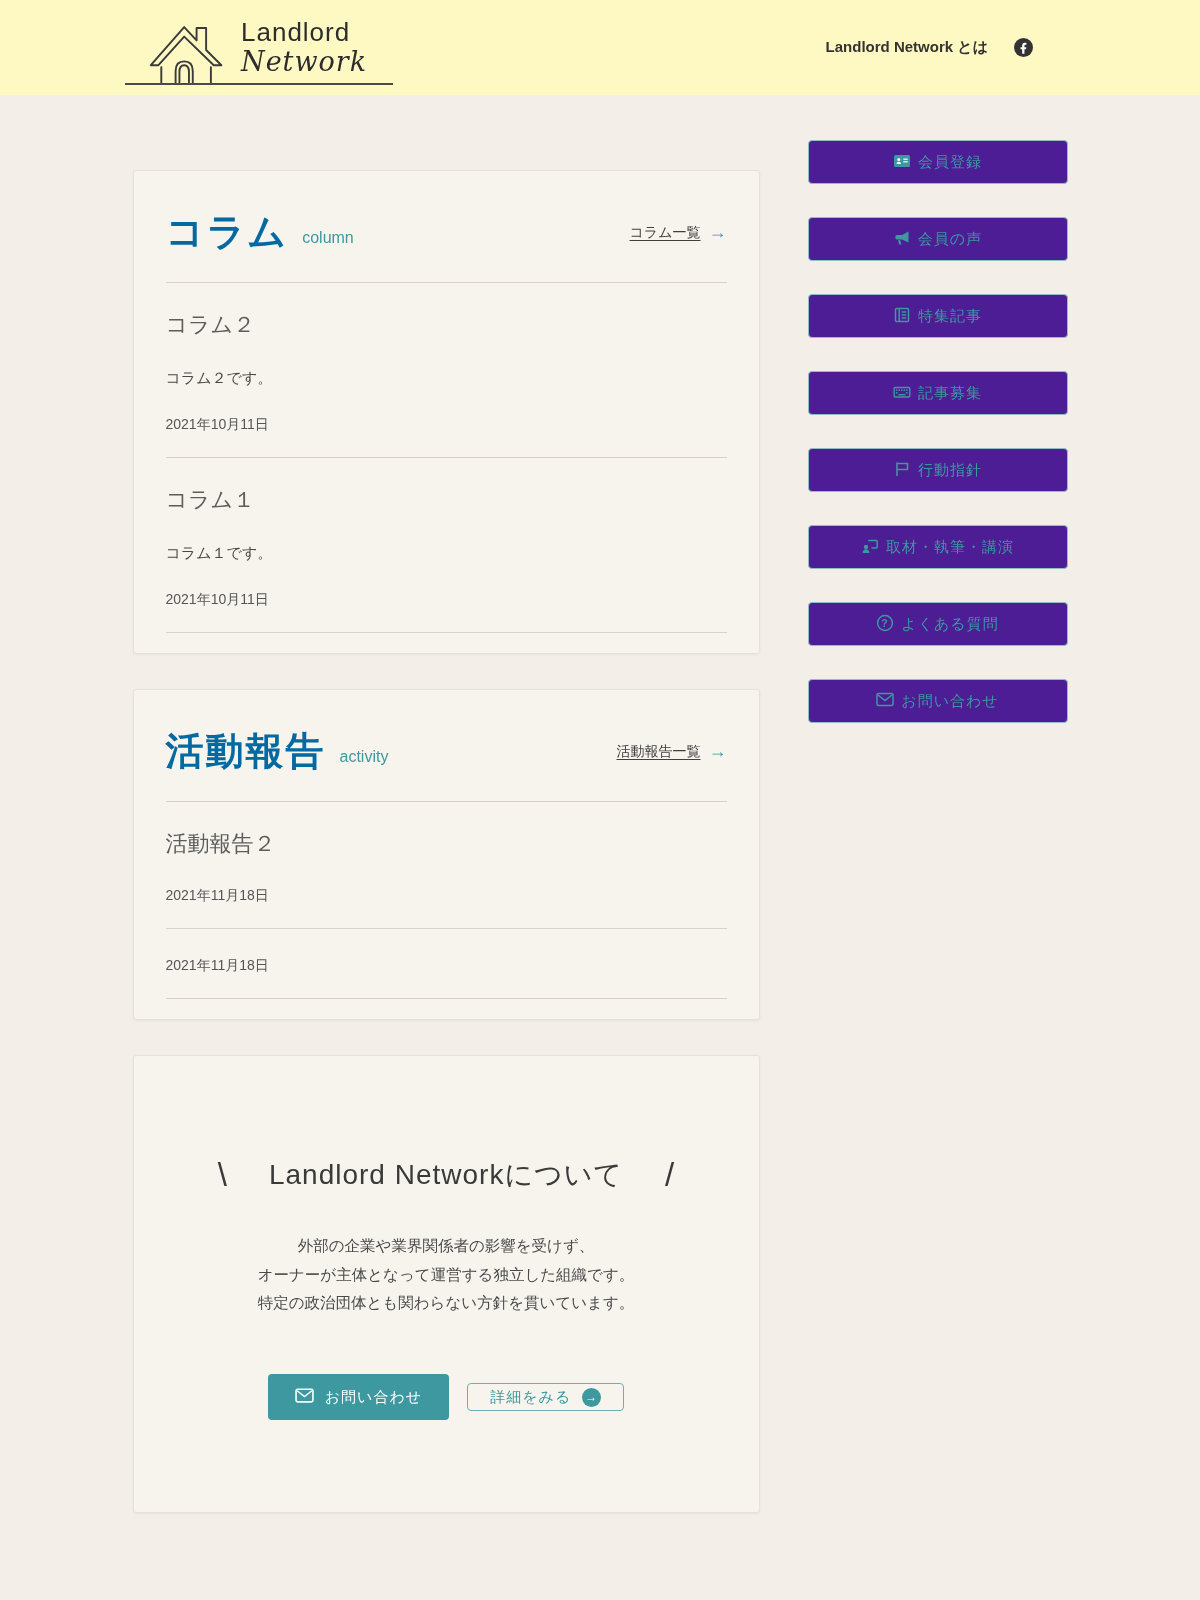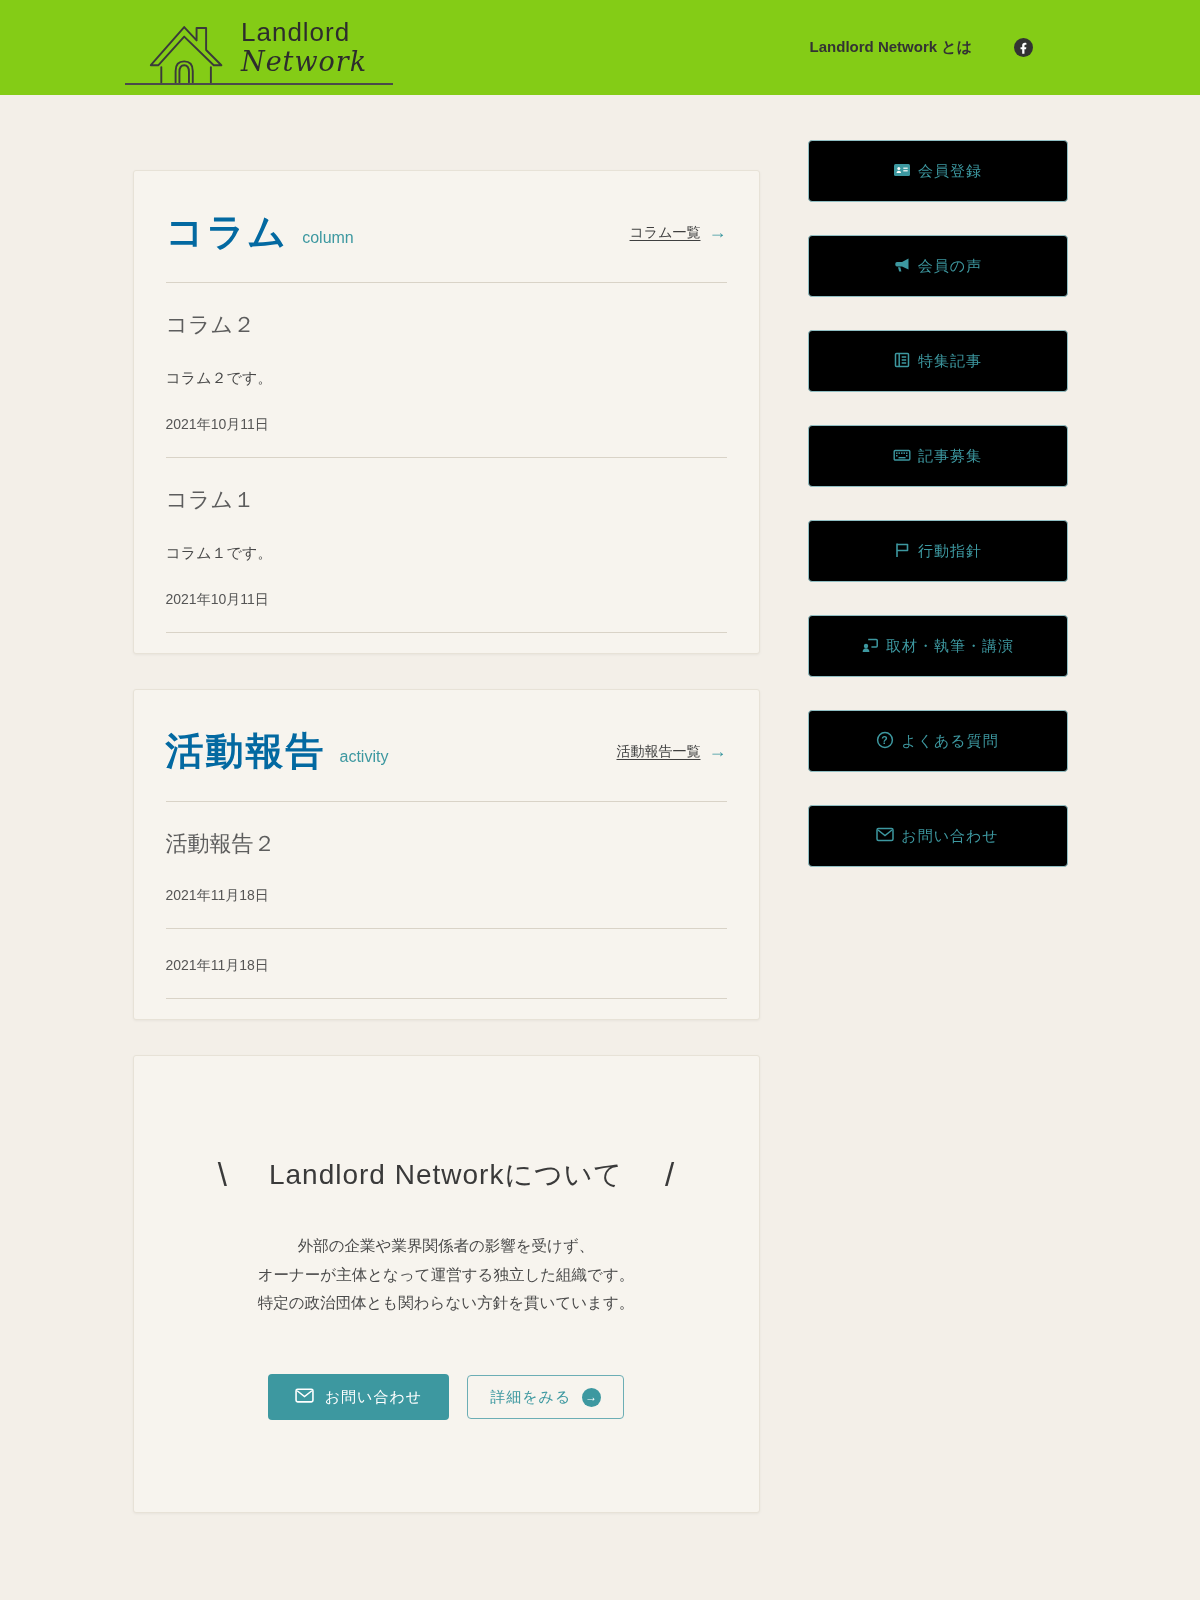--- a/index.html
+++ b/index.html
@@ -6,37 +6,37 @@
   html,body { margin:0; padding:0; }
   body {
     width:1200px; min-height:1600px;
     background:#f3efe8;
     font-family:"Liberation Sans","DejaVu Sans",sans-serif;
     color:#333;
   }
 
   
   .site-header {
-    height:95px; background:#84cc16;
+    height:95px; background:#fef9c3;
     display:flex; align-items:center; justify-content:space-between;
     padding:0 167px 0 125px;
   }
   .logo {
     display:flex; align-items:flex-end; gap:12px;
     border-bottom:2px solid #4a4a4a;
     padding:4px 26px 0 22px; cursor:pointer;
   }
   .logo svg { display:block; }
   .logo-text { display:flex; flex-direction:column; line-height:1; padding-bottom:8px; }
   .logo-line1 { font-size:26px; color:#2d2d2d; letter-spacing:1px; }
   .logo-line2 {
     font-family:"DejaVu Serif","Liberation Serif",serif;
     font-style:italic; font-size:27px; color:#2d2d2d; margin-top:3px; letter-spacing:1px;
   }
-  .header-nav { display:flex; align-items:center; gap:42px; }
+  .header-nav { display:flex; align-items:center; gap:26px; }
   .nav-about { font-size:15px; font-weight:700; color:#333; cursor:pointer; }
   .fb-link { cursor:pointer; display:flex; }
 
   
   .container {
     width:935px; margin:0 auto 120px;
     display:flex; gap:48px; padding-top:45px;
   }
   .main-col { flex:1; margin-top:30px; display:flex; flex-direction:column; gap:35px; }
   .sidebar { width:260px; display:flex; flex-direction:column; gap:33px; }
@@ -71,33 +71,33 @@
   .about-desc p { margin:0; }
   .about-btns { margin-top:56px; display:flex; justify-content:center; align-items:center; gap:18px; }
   .btn-contact {
     background:#3d98a0; color:#fff; border:none; border-radius:4px;
     padding:0 27px; height:46px; font-size:15px; letter-spacing:1px;
     display:inline-flex; align-items:center; gap:11px; cursor:pointer;
     font-family:inherit;
   }
   .btn-detail {
     background:transparent; color:#3d98a0; border:1px solid #6caeb5; border-radius:4px;
-    padding:0 22px; height:44px; font-size:15px; letter-spacing:1px;
+    padding:0 22px; height:28px; font-size:15px; letter-spacing:1px;
     display:inline-flex; align-items:center; gap:11px; cursor:pointer;
     font-family:inherit;
   }
   .circle-arrow {
     width:19px; height:19px; border-radius:50%; background:#3d98a0; color:#fff;
     display:inline-flex; align-items:center; justify-content:center;
     font-size:12px; font-weight:700;
   }
 
   
   .side-btn {
-    height:62px; background:#000000;
+    height:44px; background:#4c1d95;
     border:1px solid #8fbec3; border-radius:4px;
     display:flex; align-items:center; justify-content:center; gap:7px;
     color:#3d98a0; font-size:15px; letter-spacing:1px; cursor:pointer;
   }
   .side-btn svg { flex:0 0 auto; }
 </style>
 </head>
 <body>
 
 <header class="site-header">

